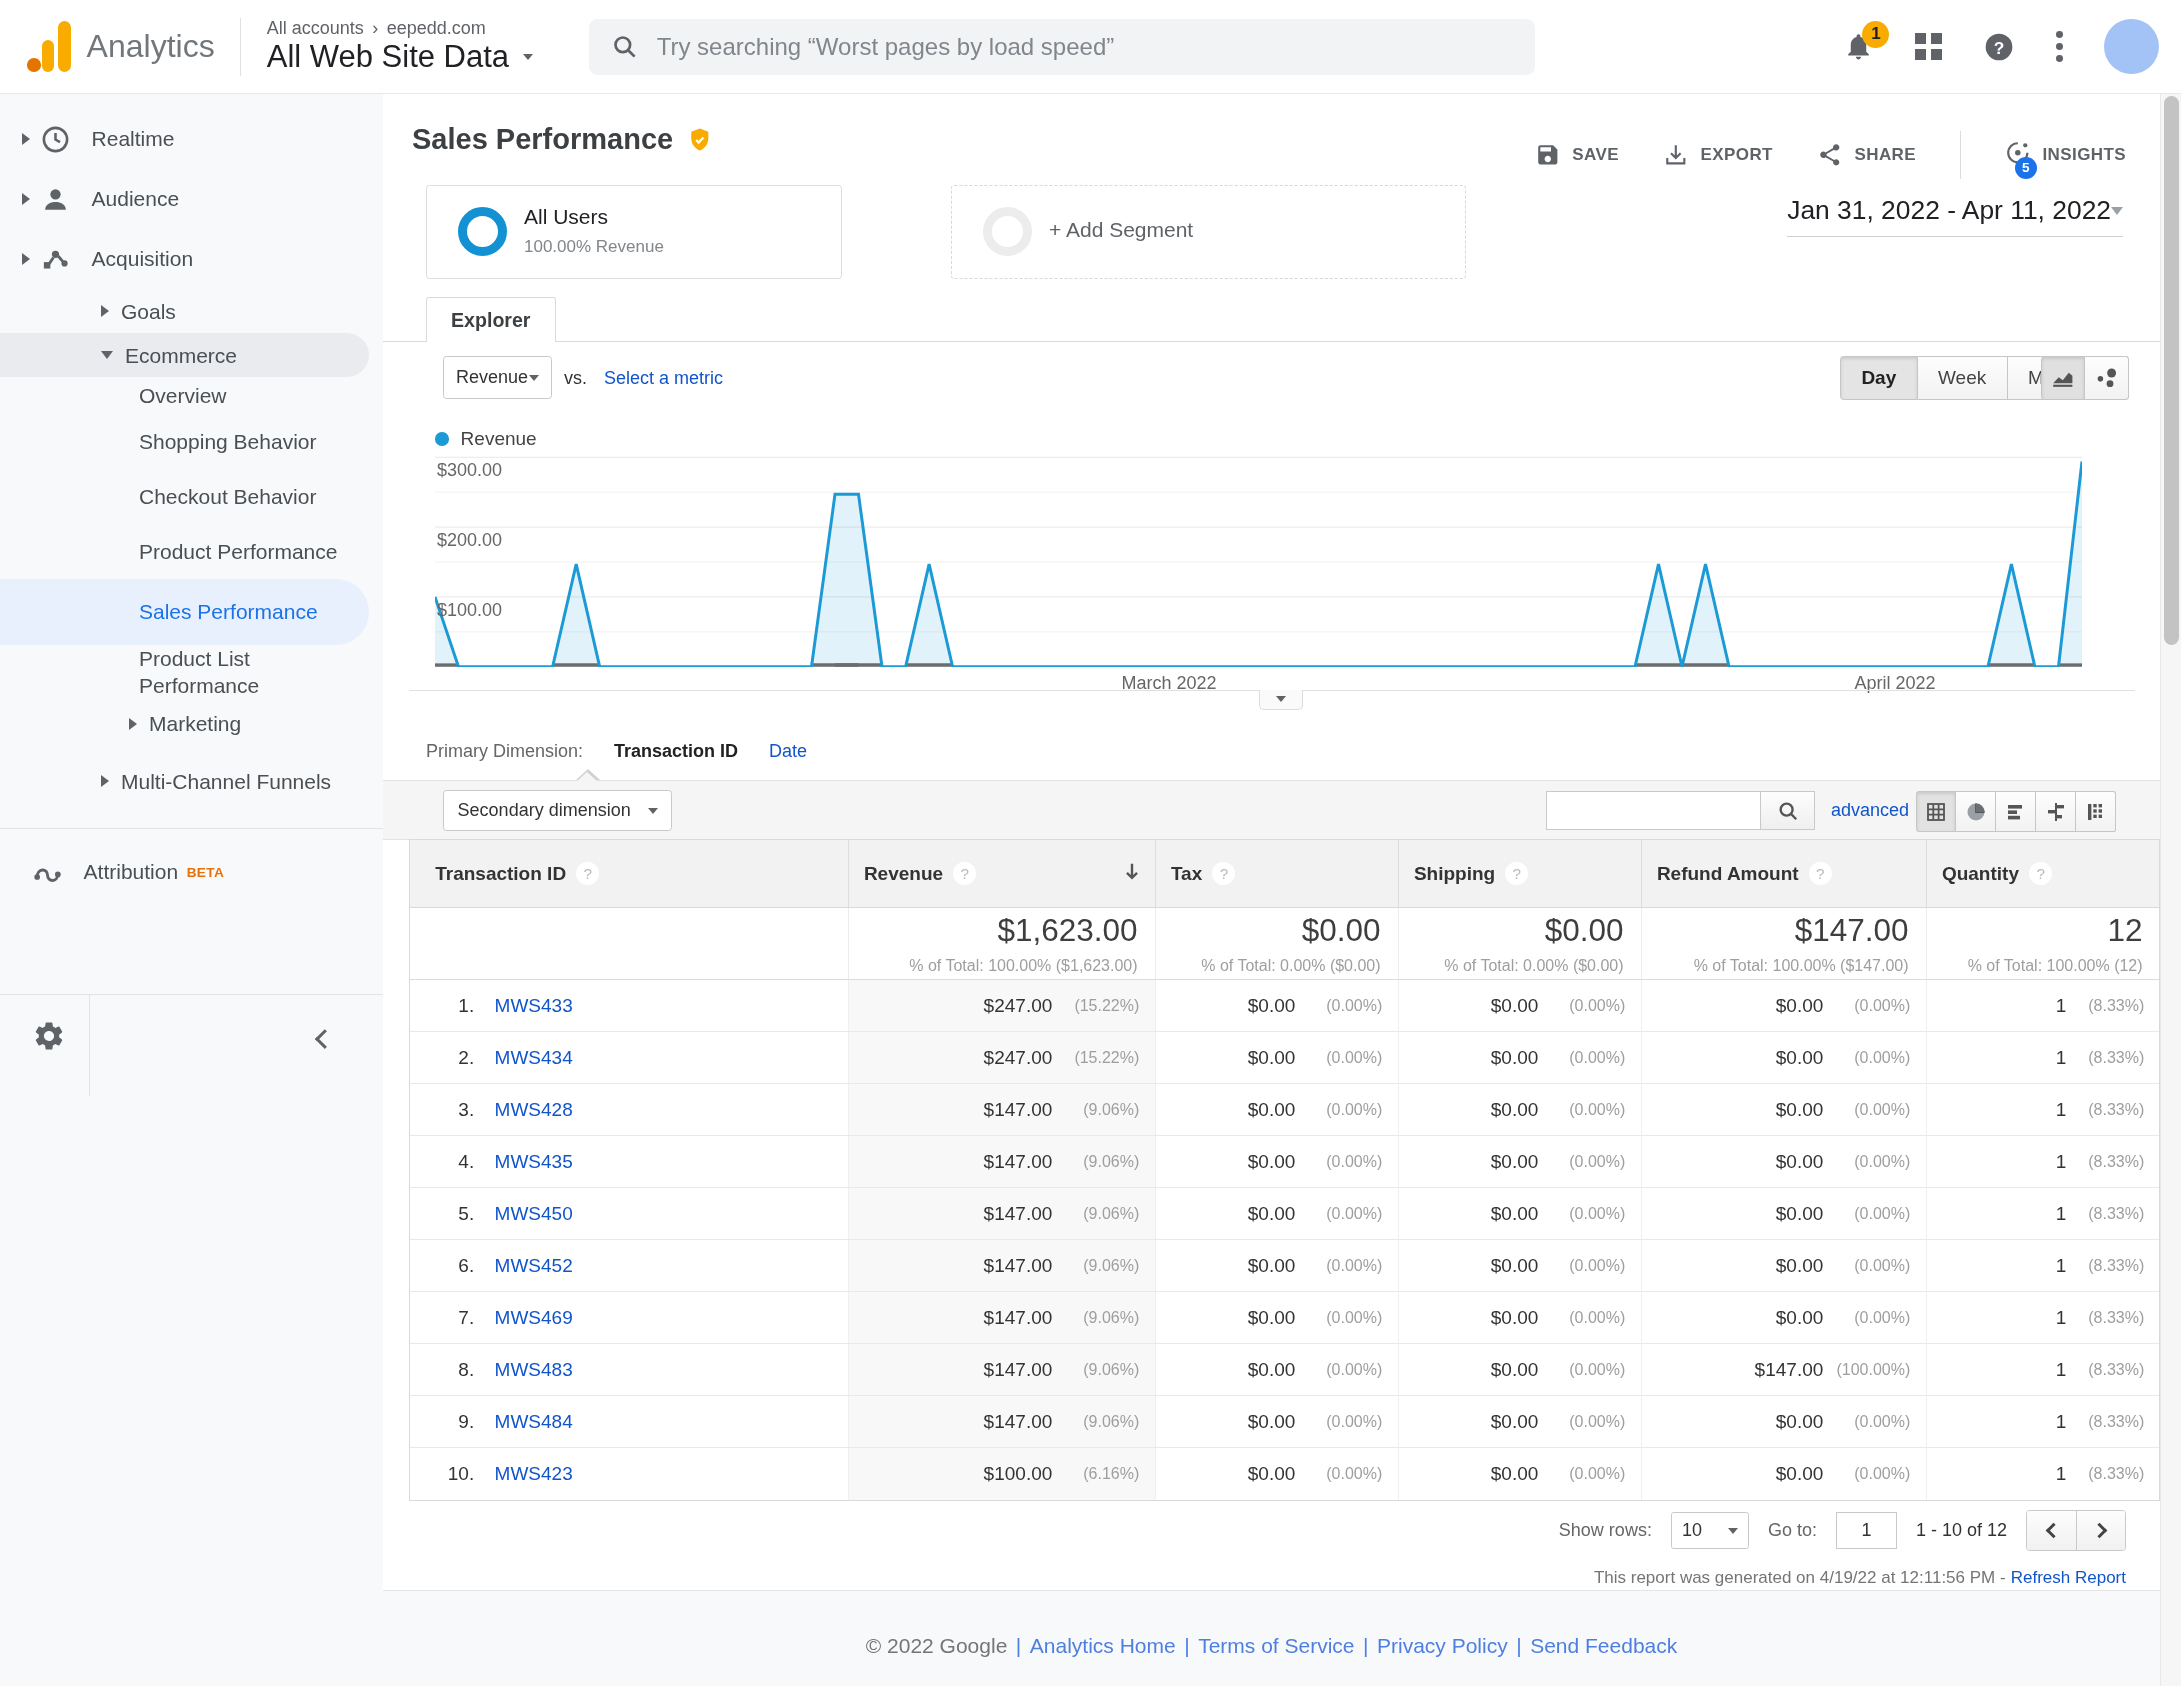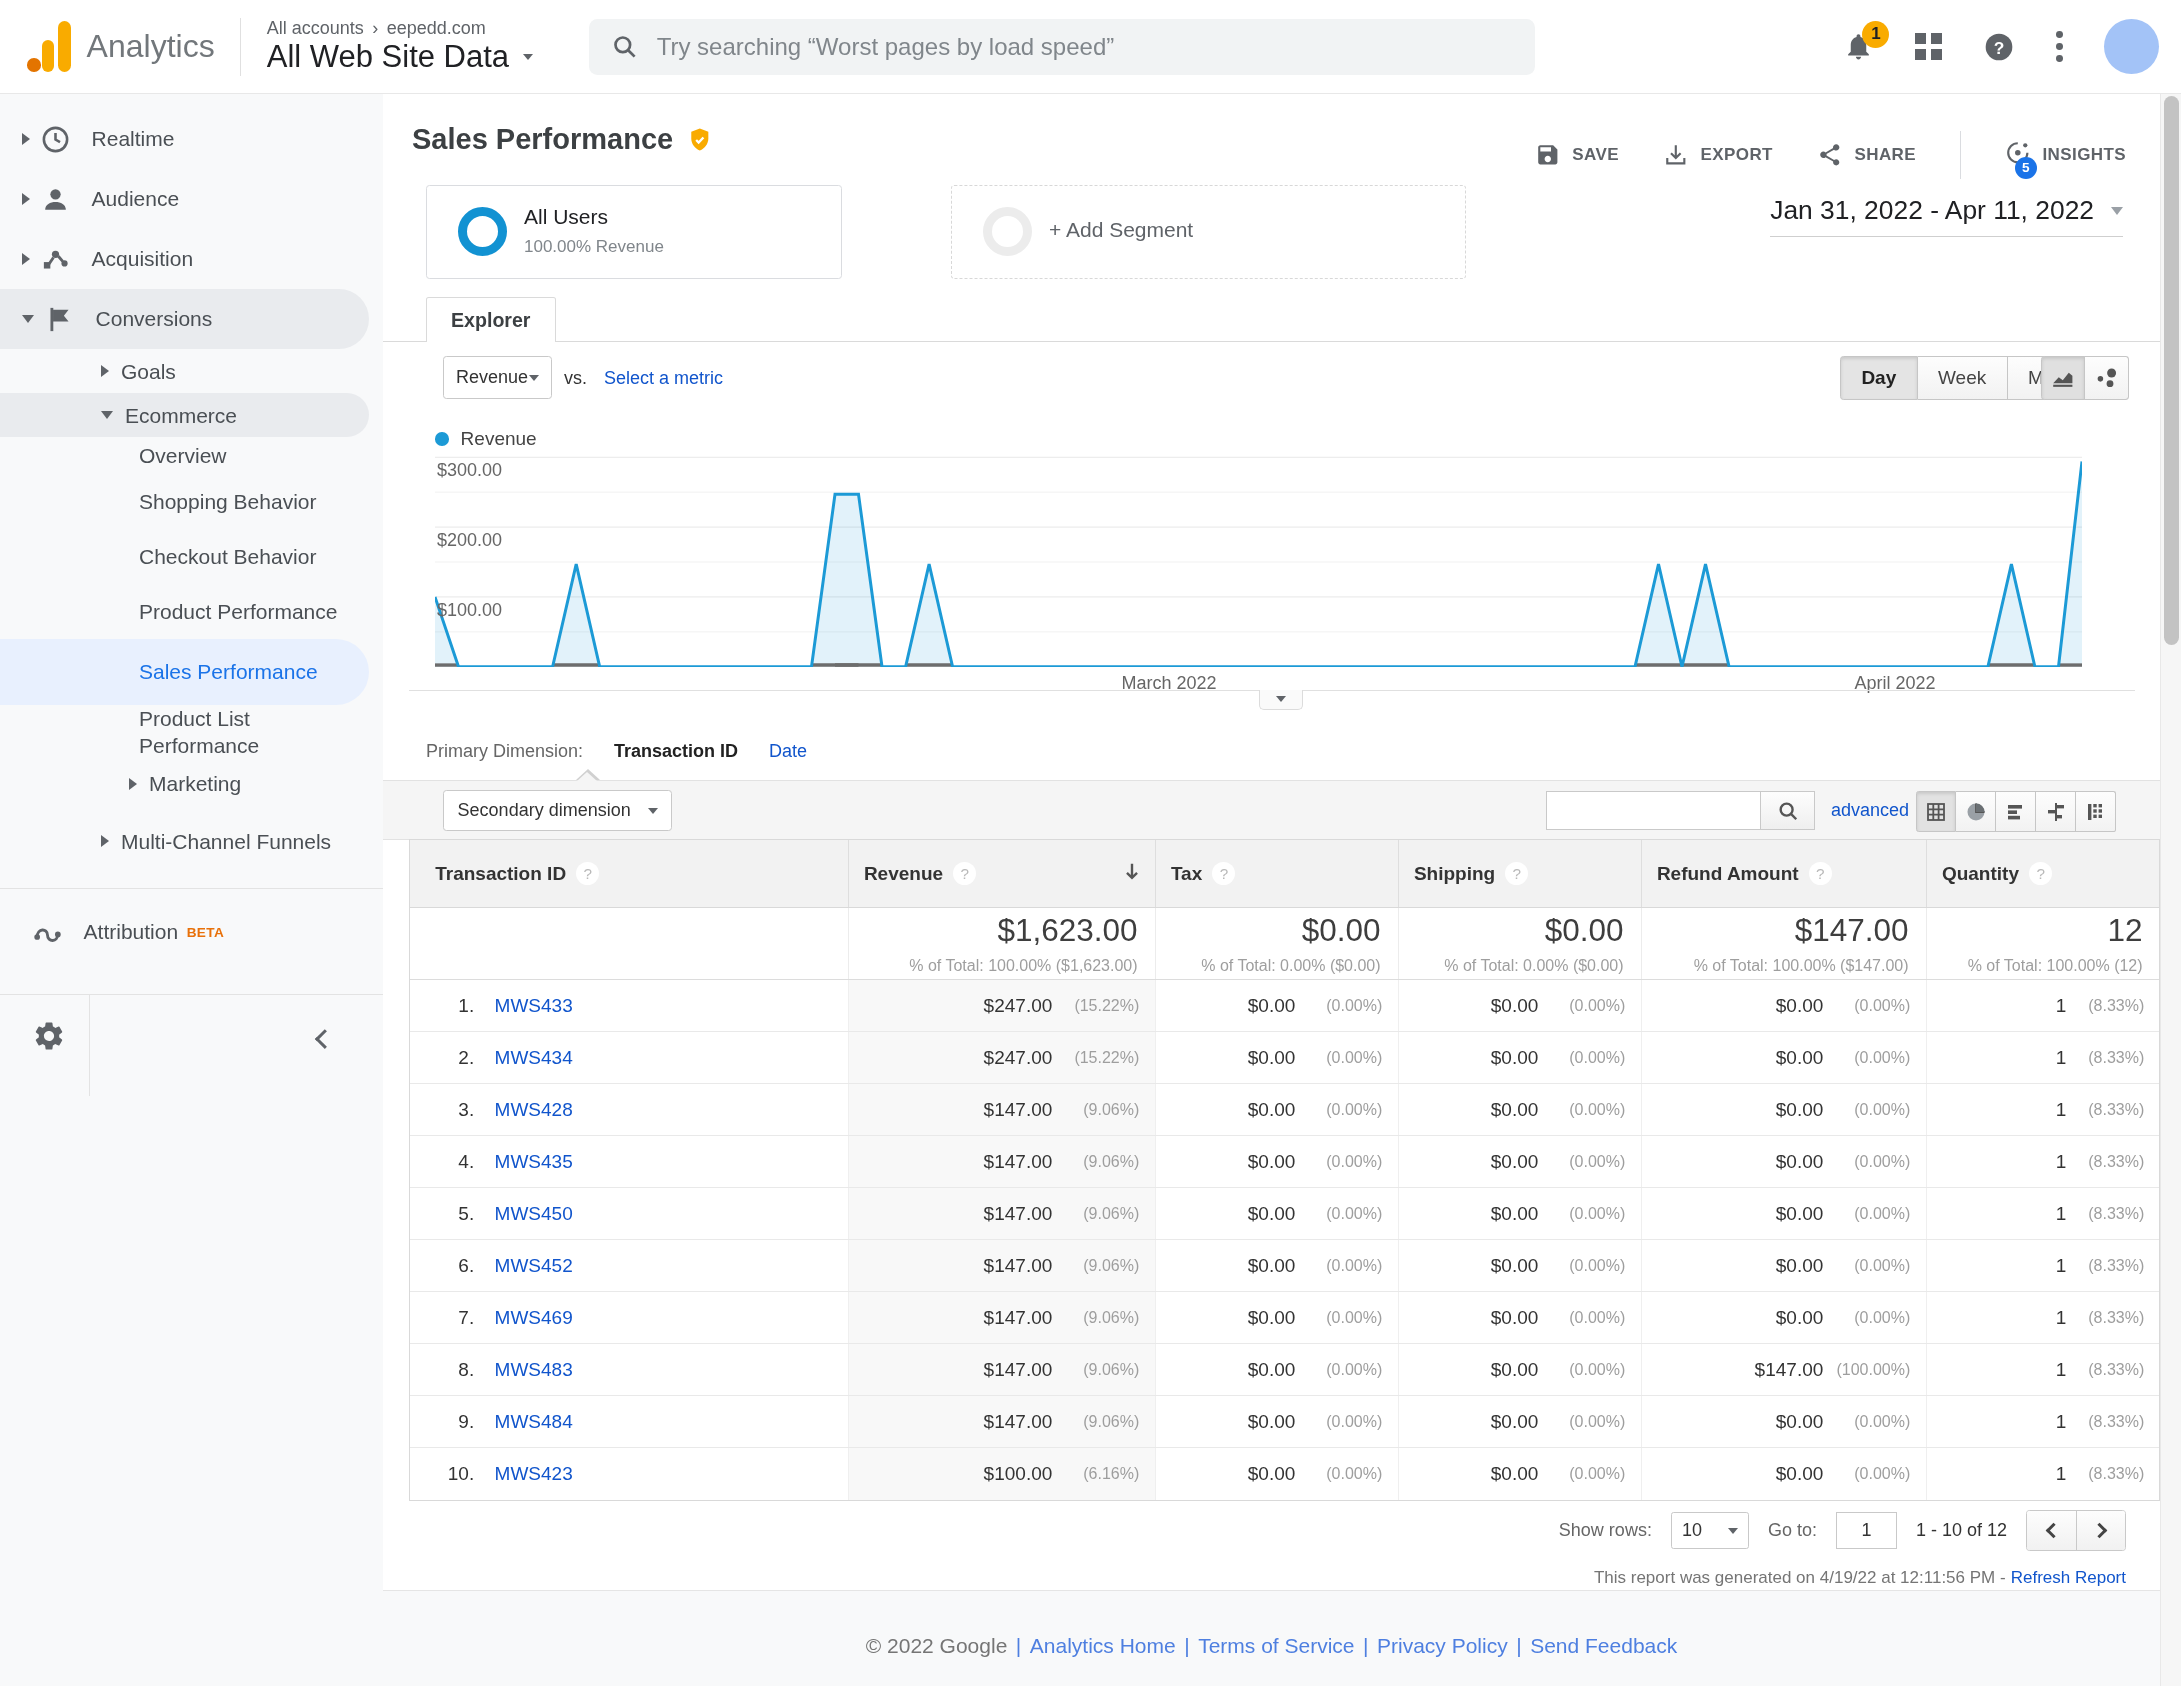--- a/index.html
+++ b/index.html
@@ -73,21 +73,21 @@
   .seg-users{left:43px;width:416px;border:0.9px solid #dadce0}
   .seg-add{left:568px;width:515px;border:1.7px dashed #d8d8d8}
   .seg-ring{position:absolute;left:31px;top:21px;width:49px;height:49px;border-radius:50%}
   .ring-blue{border:9.4px solid #1292d2}
   .ring-gray{border:9.4px solid #ececec}
   .seg-title{position:absolute;left:97px;top:19px;font-size:21px;color:#202124}
   .seg-sub{position:absolute;left:97px;top:51px;font-size:17px;color:#80868b}
   .seg-add-label{position:absolute;left:97px;top:32px;font-size:21px;color:#5f6368}
 
   .daterange{position:absolute;top:101px;right:37px}
-  .dr-inner{display:inline-flex;align-items:center;gap:17px;font-size:26.4px;color:#202124;padding-bottom:10.2px;border-bottom:0.9px solid #cfcfcf;cursor:pointer}
+  .dr-inner{display:inline-flex;align-items:center;font-size:26.4px;color:#202124;padding-bottom:10.2px;border-bottom:0.9px solid #cfcfcf;cursor:pointer}
   .caret{display:inline-block;width:0;height:0;border-left:6.8px solid transparent;border-right:6.8px solid transparent;border-top:8.5px solid #9aa0a6}
   .caret.sm{border-left-width:5.1px;border-right-width:5.1px;border-top-width:6.8px;border-top-color:#5f6368}
 
   .tab{position:absolute;left:43px;top:203px;height:45px;padding:0 24px;background:#fff;border:0.9px solid #dadada;border-bottom:none;border-radius:2.6px 2.6px 0 0;display:flex;align-items:center;font-size:19.6px;font-weight:700;color:#3c4043;z-index:2}
   .tabline{position:absolute;left:0;width:1777px;top:247px;height:0.9px;background:#dadada}
 
   .select-box{display:flex;align-items:center;justify-content:space-between;background:#fff;border:0.9px solid #c9c9c9;border-radius:3.4px;font-size:18px;color:#333;cursor:pointer}
   .metric-select{position:absolute;left:60px;top:262px;width:109px;height:43px;padding:0 12px}
   .vs-label{position:absolute;left:181px;top:274px;font-size:18px;color:#333}
   .metric-link{position:absolute;left:221px;top:274px;font-size:18px;color:#15c;cursor:pointer}
@@ -254,28 +254,20 @@
         </div>
         <div class="side-item lvl0">
           <span class="tri-r"></span>
           <span class="side-icon"><svg viewBox="0 0 24 24" fill="currentColor">
               <rect x="3" y="14" width="5" height="5"></rect>
               <circle cx="12" cy="8" r="2.8"></circle>
               <circle cx="19" cy="15" r="2.4"></circle>
               <path d="M7 15.5l3.4-5M14.2 9.5l3.4 4" stroke="currentColor" stroke-width="2.2" fill="none"></path>
             </svg></span>
           <span class="lbl">Acquisition</span>
-        </div>
-        <div class="side-item lvl0 pill">
-          <span class="tri-d"></span>
-          <span class="side-icon"><svg viewBox="0 0 24 24" fill="currentColor">
-              <path d="M5 3h2.2v18H5z"></path>
-              <path d="M7 4.5h12l-3.6 4.5L19 13.5H7z"></path>
-            </svg></span>
-          <span class="lbl">Conversions</span>
         </div>
         <div class="side-item lvl1">
           <span class="tri-r"></span>
           <span class="lbl">Goals</span>
         </div>
         <div class="side-item lvl1 pill">
           <span class="tri-d"></span>
           <span class="lbl">Ecommerce</span>
         </div>
         <div class="side-item lvl2 one-line">

